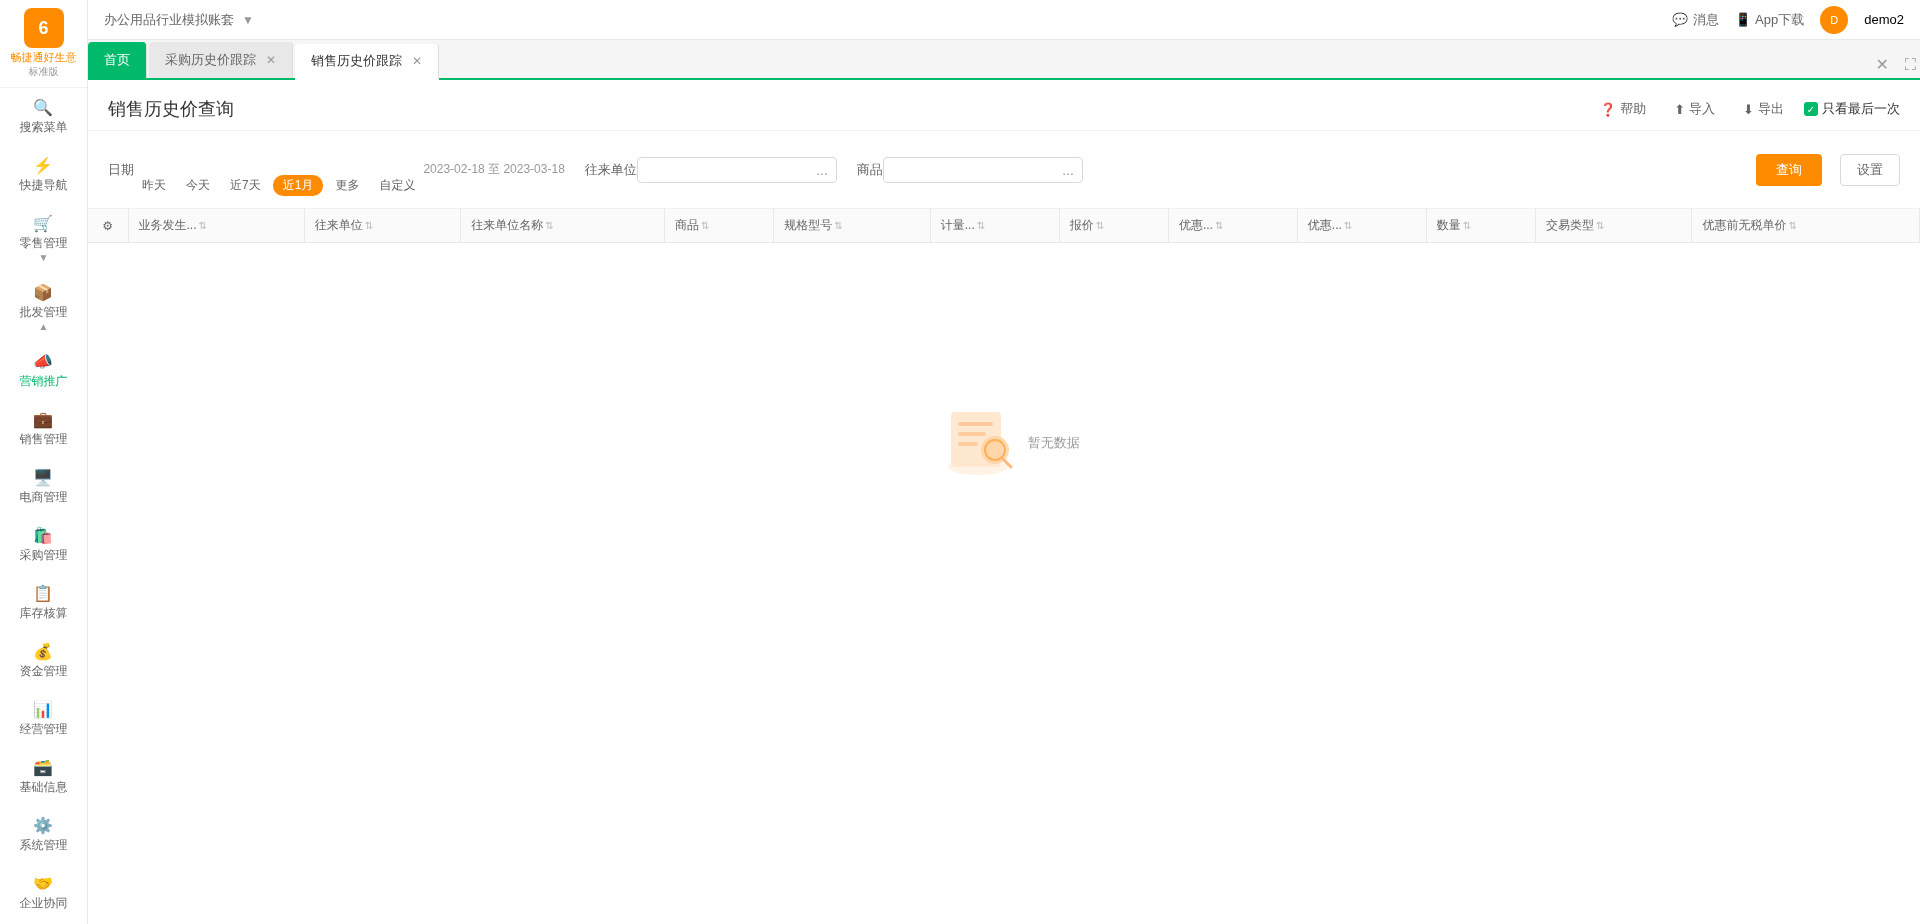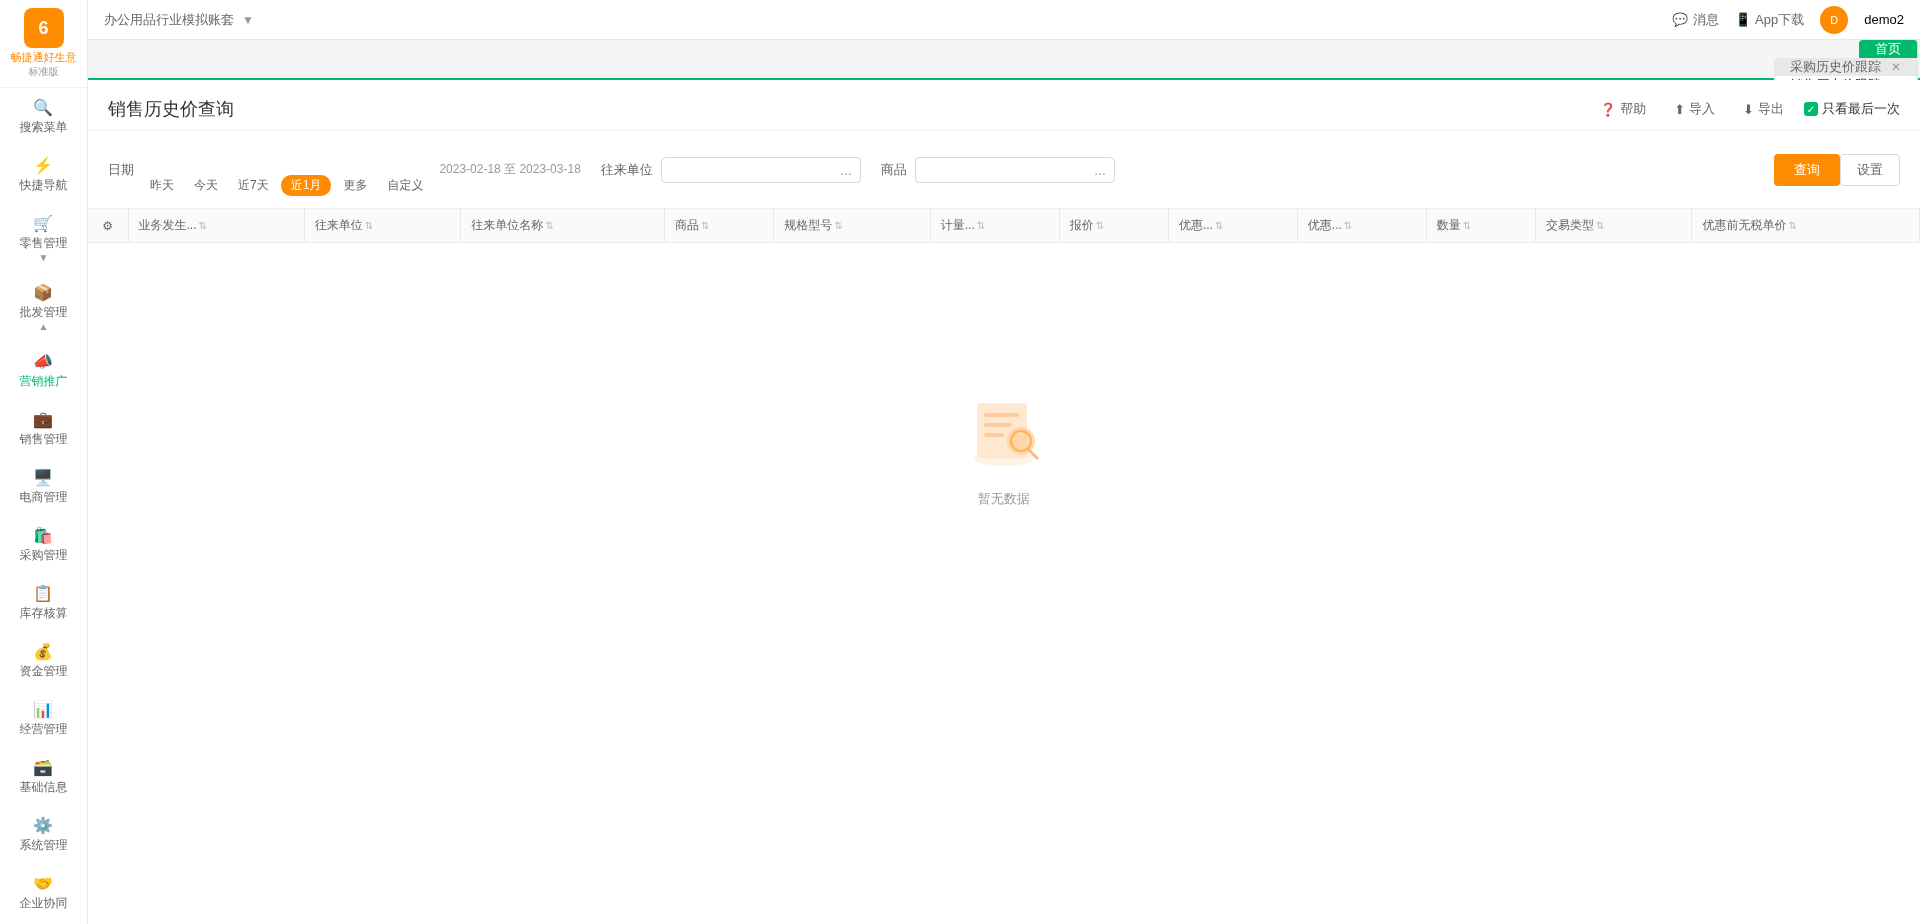--- a/index.html
+++ b/index.html
@@ -23,61 +23,61 @@
     
     .topbar { height: 40px; background: #fff; display: flex; align-items: center; justify-content: space-between; padding: 17px 16px; border-bottom: 1px solid #e8e8e8; flex-shrink: 0; }
     .topbar-left { display: flex; align-items: center; gap: 8px; }
     .topbar-title { font-size: 13px; color: #666; }
     .topbar-dropdown { font-size: 12px; color: #999; cursor: pointer; }
     .topbar-right { display: flex; align-items: center; gap: 16px; }
     .topbar-btn { display: flex; align-items: center; gap: 4px; font-size: 13px; color: #666; cursor: pointer; }
     .user-avatar { width: 28px; height: 28px; border-radius: 50%; background: #ff8c00; display: flex; align-items: center; justify-content: center; color: #fff; font-size: 11px; cursor: pointer; }
 
     
-    .tabs-bar { height: 40px; background: #f5f5f5; display: flex; align-items: flex-end; padding: 0; flex-shrink: 0; border-bottom: 2px solid #00b96b; flex-direction: column; }
+    .tabs-bar { height: 40px; background: #f5f5f5; display: flex; align-items: flex-end; padding: 0; flex-shrink: 0; border-bottom: 2px solid #00b96b; }
     .tab { height: 36px; padding: 0 16px; display: flex; align-items: center; gap: 6px; cursor: pointer; font-size: 13px; background: #e8e8e8; color: #666; border-right: 1px solid #ddd; border-radius: 4px 4px 0 0; margin-right: 2px; }
     .tab.active { background: #fff; color: #333; border-bottom: 2px solid #fff; margin-bottom: -2px; }
     .tab-home { background: #00b96b; color: #fff; }
     .tab-close { font-size: 12px; color: #999; cursor: pointer; margin-left: 4px; }
 
     
     .content { flex: 1; background: #fff; display: flex; flex-direction: column; overflow: hidden; }
 
     
     .page-header { padding: 16px 20px 8px; display: flex; align-items: center; justify-content: space-between; border-bottom: 1px solid #f0f0f0; }
     .page-title { font-size: 18px; font-weight: 400; color: #333; }
     .page-actions { display: flex; align-items: center; gap: 12px; }
     .action-btn { display: flex; align-items: center; gap: 4px; font-size: 13px; color: #666; cursor: pointer; padding: 4px 8px; }
     .checkbox-label { display: flex; align-items: center; gap: 4px; font-size: 13px; color: #333; cursor: pointer; }
     .checkbox-checked { width: 14px; height: 14px; background: #00b96b; border-radius: 3px; display: flex; align-items: center; justify-content: center; color: #fff; font-size: 10px; }
 
     
     .filter-area { padding: 12px 20px; display: flex; align-items: center; gap: 20px; border-bottom: 1px solid #f0f0f0; flex-wrap: wrap; }
-    .filter-group { display: flex; align-items: center; gap: 8px; }
+    .filter-group { display: flex; align-items: center; gap: 0; }
     .filter-label { color: #666; font-size: 13px; white-space: nowrap; }
     .date-btns { display: flex; align-items: center; gap: 4px; margin-top: 32px; }
     .date-btn { padding: 2px 8px; font-size: 12px; color: #666; cursor: pointer; border-radius: 3px; }
     .date-btn.active { background: #ff8c00; color: #fff; border-radius: 10px; padding: 2px 10px; }
     .date-range { font-size: 12px; color: #999; margin-left: 0; }
     .filter-input-box { border: 1px solid #d9d9d9; border-radius: 4px; padding: 4px 8px; font-size: 13px; width: 200px; color: #999; display: flex; align-items: center; justify-content: space-between; cursor: pointer; }
     .filter-dots { color: #999; font-size: 14px; }
     .query-btn { background: #ff8c00; color: #fff; border: none; padding: 6px 20px; border-radius: 4px; font-size: 13px; cursor: pointer; }
     .settings-btn { background: #fff; border: 1px solid #d9d9d9; color: #666; padding: 6px 16px; border-radius: 4px; font-size: 13px; cursor: pointer; }
 
     
     .table-container { flex: 1; overflow: auto; }
     .data-table { width: 100%; border-collapse: collapse; }
     .data-table th { background: #fafafa; border-bottom: 1px solid #e8e8e8; border-right: 1px solid #e8e8e8; padding: 8px 10px; font-size: 12px; color: #666; font-weight: normal; white-space: nowrap; text-align: left; }
     .data-table th:first-child { width: 40px; text-align: center; }
     .data-table .sort-icon { font-size: 10px; color: #bbb; margin-left: 2px; }
     .empty-icon { width: 100px; height: 100px; display: flex; align-items: center; justify-content: center; margin-bottom: 12px; }
     .empty-text { color: #999; font-size: 13px; }
 
     
-    .table-body-empty { height: 400px; display: flex; align-items: center; justify-content: center; flex-direction: column; }
+    .table-body-empty { height: 400px; display: flex; align-items: center; justify-content: center; flex-direction: row; }
 
     
     .window-controls { display: flex; align-items: center; gap: 8px; margin-left: auto; }
     .win-btn { font-size: 16px; color: #999; cursor: pointer; padding: 4px; }
   </style>
 </head>
 <body>
 
 <div class="sidebar">
   <div class="sidebar-logo">
@@ -255,21 +255,21 @@
       </div>
 
       <div class="filter-group">
         <span class="filter-label">商品</span>
         <div class="filter-input-box">
           <span style="color:#ccc;font-size:13px;"></span>
           <span class="filter-dots">...</span>
         </div>
       </div>
 
-      <div style="display:flex;gap:0;margin-left:auto;">
+      <div style="display:flex;gap:18px;margin-left:auto;">
         <button class="query-btn">查询</button>
         <button class="settings-btn">设置</button>
       </div>
     </div>
 
     <div class="table-container">
       <table class="data-table">
         <thead>
           <tr>
             <th>

